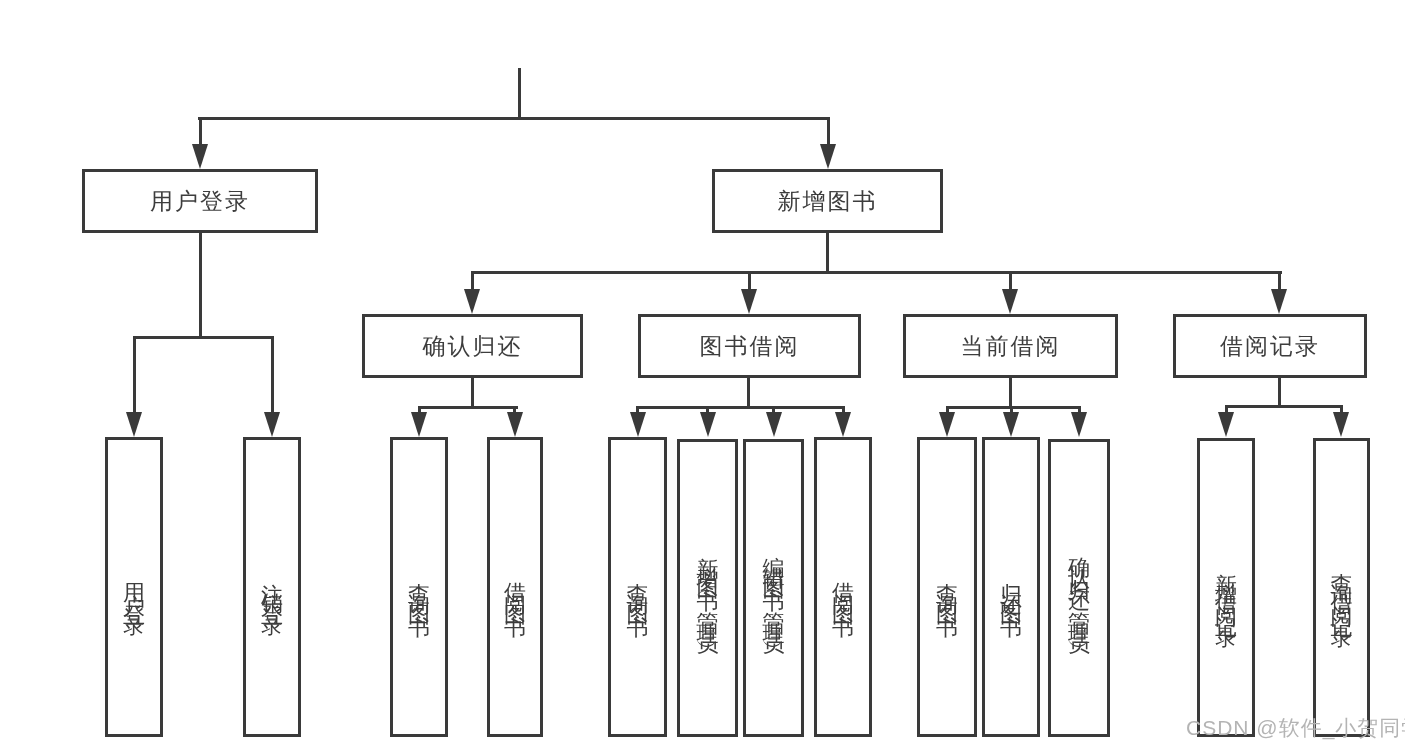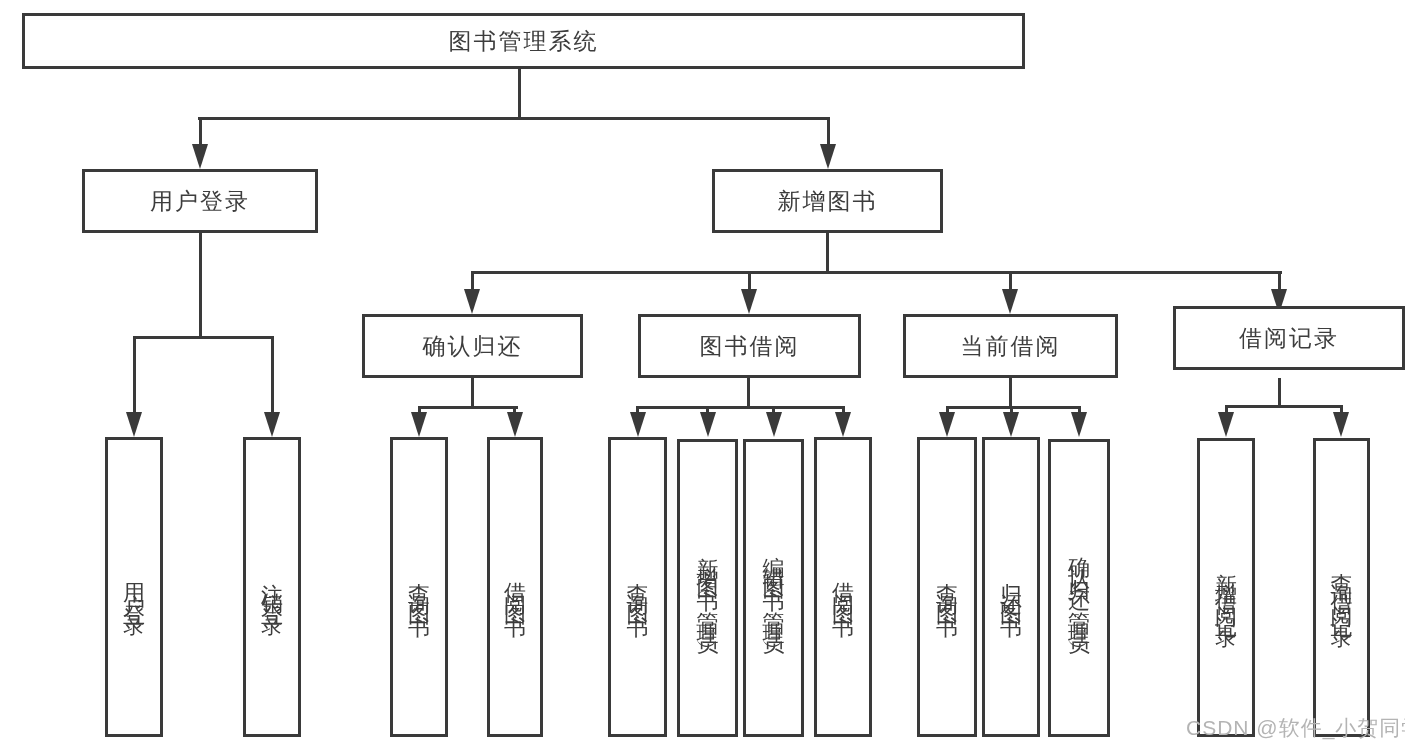--- a/index.html
+++ b/index.html
@@ -38,21 +38,20 @@
   .watermark{
     position:absolute;left:1186px;top:714px;font-size:21px;
     color:var(--wm);letter-spacing:1px;white-space:nowrap;z-index:5;
   }
 </style>
 </head>
 <body>
 
 <div class="canvas">
 
-  <div class="box" style="left:22px;top:13px;width:1003px;height:56px">图书管理系统</div>
 
   <div class="vl" style="left:518px;top:68px;height:52px"></div>
   <div class="hl" style="left:198px;top:117px;width:632px"></div>
   <div class="vl" style="left:199px;top:119px;height:35px"></div>
   <div class="arr" style="left:192px;top:144px"></div>
   <div class="vl" style="left:827px;top:119px;height:35px"></div>
   <div class="arr" style="left:820px;top:144px"></div>
 
   <div class="box" style="left:82px;top:169px;width:236px;height:64px">用户登录</div>
   <div class="box" style="left:712px;top:169px;width:231px;height:64px">新增图书</div>
@@ -71,21 +70,21 @@
   <div class="vl" style="left:748px;top:274px;height:22px"></div>
   <div class="arr" style="left:741px;top:289px"></div>
   <div class="vl" style="left:1009px;top:274px;height:22px"></div>
   <div class="arr" style="left:1002px;top:289px"></div>
   <div class="vl" style="left:1278px;top:274px;height:22px"></div>
   <div class="arr" style="left:1271px;top:289px"></div>
 
   <div class="box" style="left:362px;top:314px;width:221px;height:64px">确认归还</div>
   <div class="box" style="left:903px;top:314px;width:215px;height:64px">当前借阅</div>
   <div class="box" style="left:638px;top:314px;width:223px;height:64px">图书借阅</div>
-  <div class="box" style="left:1173px;top:306px;width:232px;height:64px">借阅记录</div>
+  <div class="box" style="left:1173px;top:314px;width:194px;height:64px">借阅记录</div>
 
   <div class="vl" style="left:471px;top:378px;height:31px"></div>
   <div class="hl" style="left:418px;top:406px;width:100px"></div>
   <div class="vl" style="left:418px;top:409px;height:18px"></div>
   <div class="arr" style="left:411px;top:412px"></div>
   <div class="vl" style="left:513px;top:409px;height:18px"></div>
   <div class="arr" style="left:507px;top:412px"></div>
 
   <div class="vl" style="left:747px;top:378px;height:31px"></div>
   <div class="hl" style="left:636px;top:406px;width:209px"></div>

